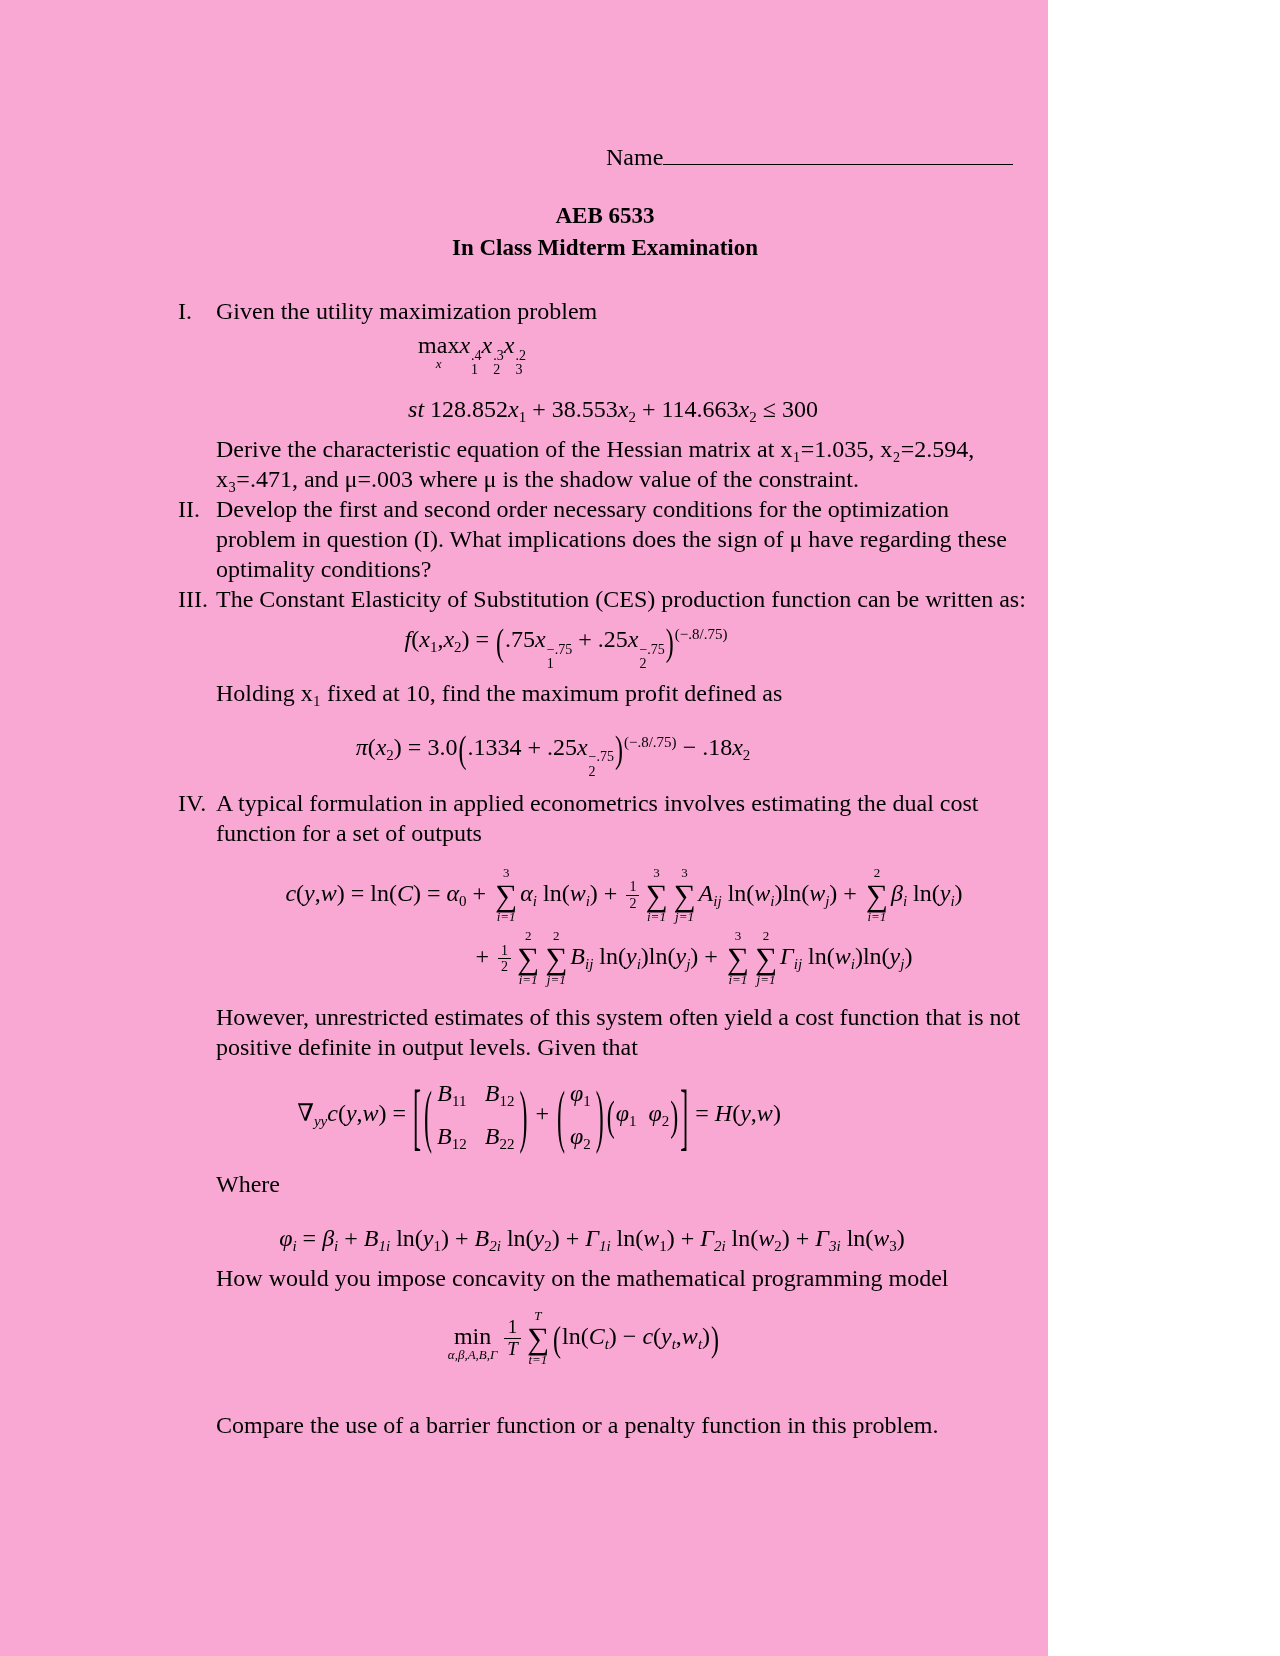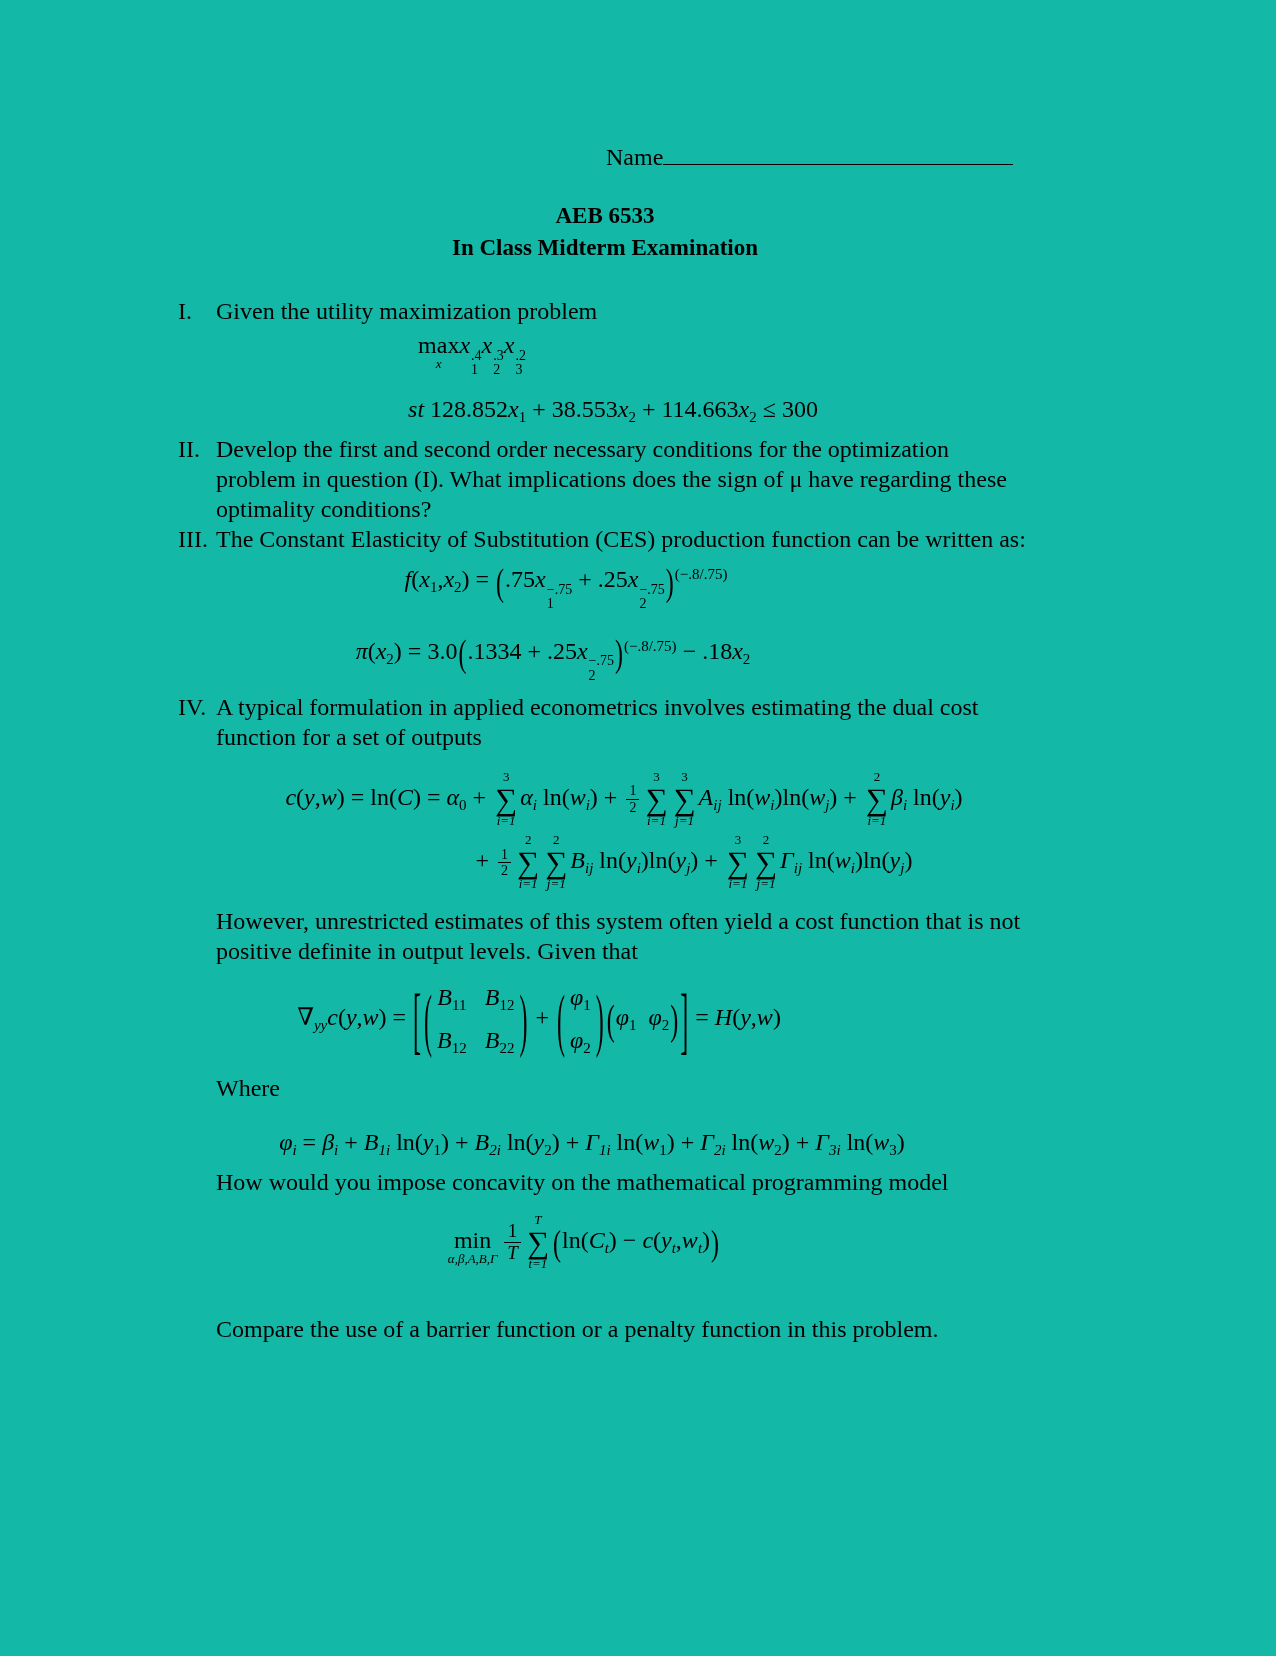--- a/index.html
+++ b/index.html
@@ -1,17 +1,17 @@
 <!DOCTYPE html>
 <html><head>
 <meta charset="utf-8">
 <style>
   html,body { margin:0; padding:0; background:#ffffff; }
   .page {
-    width:1276px; min-height:1656px; background:#14b8a6; color:#000;
+    width:1048px; min-height:1656px; background:#f9a8d4; color:#000;
     font-family:"Liberation Serif","DejaVu Serif",serif;
     font-size:24px; line-height:1.25;
     box-sizing:border-box; padding:140px 150px 60px 178px;
     overflow:hidden;
   }
   .name-row { margin-left:428px; margin-bottom:28px; white-space:nowrap; }
   .name-line { display:inline-block; width:350px; border-bottom:1.5px solid #000; height:1em; }
   .title { width:854px; text-align:center; font-weight:bold; font-size:23px; line-height:1.4; margin-bottom:32px; }
   .q { position:relative; padding-left:38px; width:816px; }
   .qnum { position:absolute; left:0; top:0; }
@@ -79,37 +79,39 @@
             <span>.4</span>
             <span>1</span>
           </span></span><span class="mv"><span class="mi">x</span><span class="mstack">
             <span>.3</span>
             <span>2</span>
           </span></span><span class="mv"><span class="mi">x</span><span class="mstack">
             <span>.2</span>
             <span>3</span>
           </span></span></div>
     <div class="formula f-st"><span class="mi">st </span><span class="mr">128.852</span><span class="mv"><span class="mi">x</span><span class="msub">1</span></span><span class="mr"> + 38.553</span><span class="mv"><span class="mi">x</span><span class="msub">2</span></span><span class="mr"> + 114.663</span><span class="mv"><span class="mi">x</span><span class="msub">2</span></span><span class="mr"> ≤ 300</span></div>
+    <p>Derive the characteristic equation of the Hessian matrix at x₁=1.035, x₂=2.594, x₃=.471, and μ=.003 where μ is the shadow value of the constraint.</p>
   </div>
 
   <div class="q">
     <span class="qnum">II.</span>
     <p>Develop the first and second order necessary conditions for the optimization problem in question (I).  What implications does the sign of μ have regarding these optimality conditions?</p>
   </div>
 
   <div class="q">
     <span class="qnum">III.</span>
     <p>The Constant Elasticity of Substitution (CES) production function can be written as:</p>
     <div class="formula f-ces"><span class="mi">f</span><span class="mr">(</span><span class="mv"><span class="mi">x</span><span class="msub">1</span></span><span class="mr">,</span><span class="mv"><span class="mi">x</span><span class="msub">2</span></span><span class="mr">) = </span><span class="mbig" style="transform: scaleY(1.6);">(</span><span class="mr">.75</span><span class="mv"><span class="mi">x</span><span class="mstack">
             <span>−.75</span>
             <span>1</span>
           </span></span><span class="mr"> + .25</span><span class="mv"><span class="mi">x</span><span class="mstack">
             <span>−.75</span>
             <span>2</span>
           </span></span><span class="mbig" style="transform: scaleY(1.6);">)</span><span class="msup">(−.8/.75)</span></div>
+    <p>Holding x₁ fixed at 10, find the maximum profit defined as</p>
     <div class="formula f-pi"><span class="mi">π</span><span class="mr">(</span><span class="mv"><span class="mi">x</span><span class="msub">2</span></span><span class="mr">) = 3.0</span><span class="mbig" style="transform: scaleY(1.6);">(</span><span class="mr">.1334 + .25</span><span class="mv"><span class="mi">x</span><span class="mstack">
             <span>−.75</span>
             <span>2</span>
           </span></span><span class="mbig" style="transform: scaleY(1.6);">)</span><span class="msup">(−.8/.75)</span><span class="mr"> − .18</span><span class="mv"><span class="mi">x</span><span class="msub">2</span></span></div>
   </div>
 
   <div class="q">
     <span class="qnum">IV.</span>
     <p>A typical formulation in applied econometrics involves estimating the dual cost function for a set of outputs</p>
     <div class="formula f-cost1"><span class="mi">c</span><span class="mr">(</span><span class="mi">y</span><span class="mr">,</span><span class="mi">w</span><span class="mr">) = ln(</span><span class="mi">C</span><span class="mr">) = </span><span class="mv"><span class="mi">α</span><span class="msub">0</span></span><span class="mr"> + </span><span class="msum">

